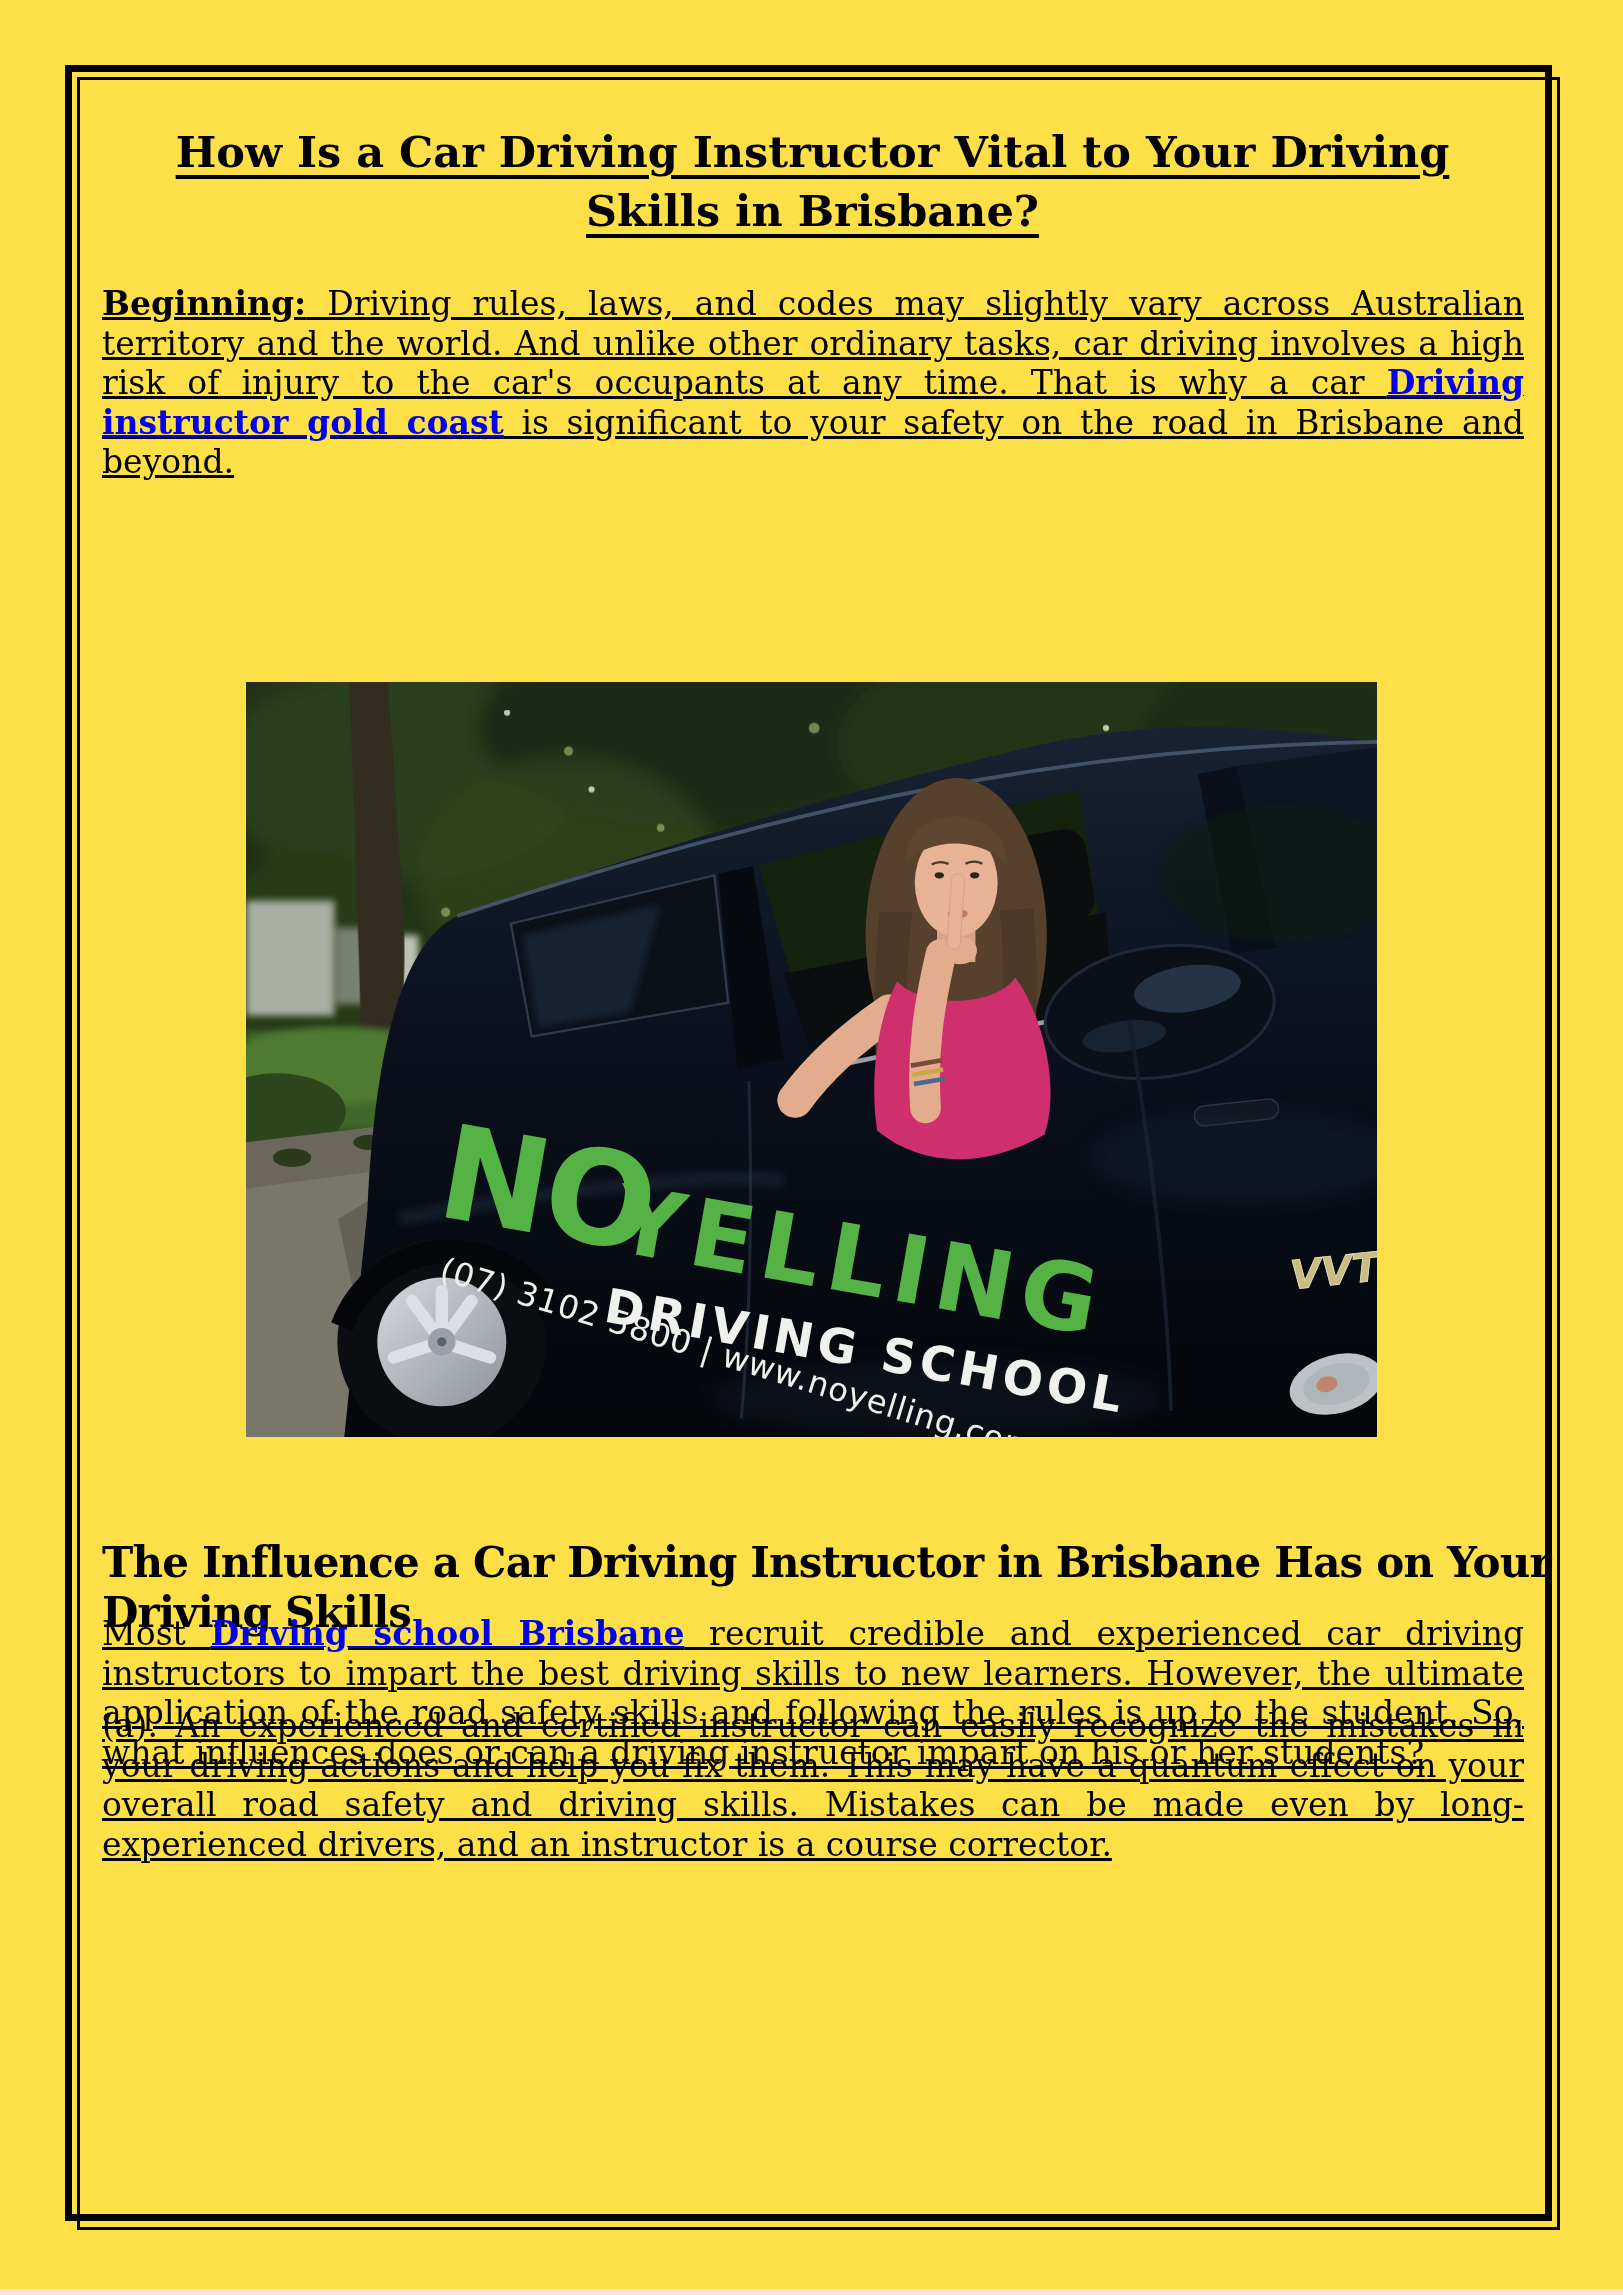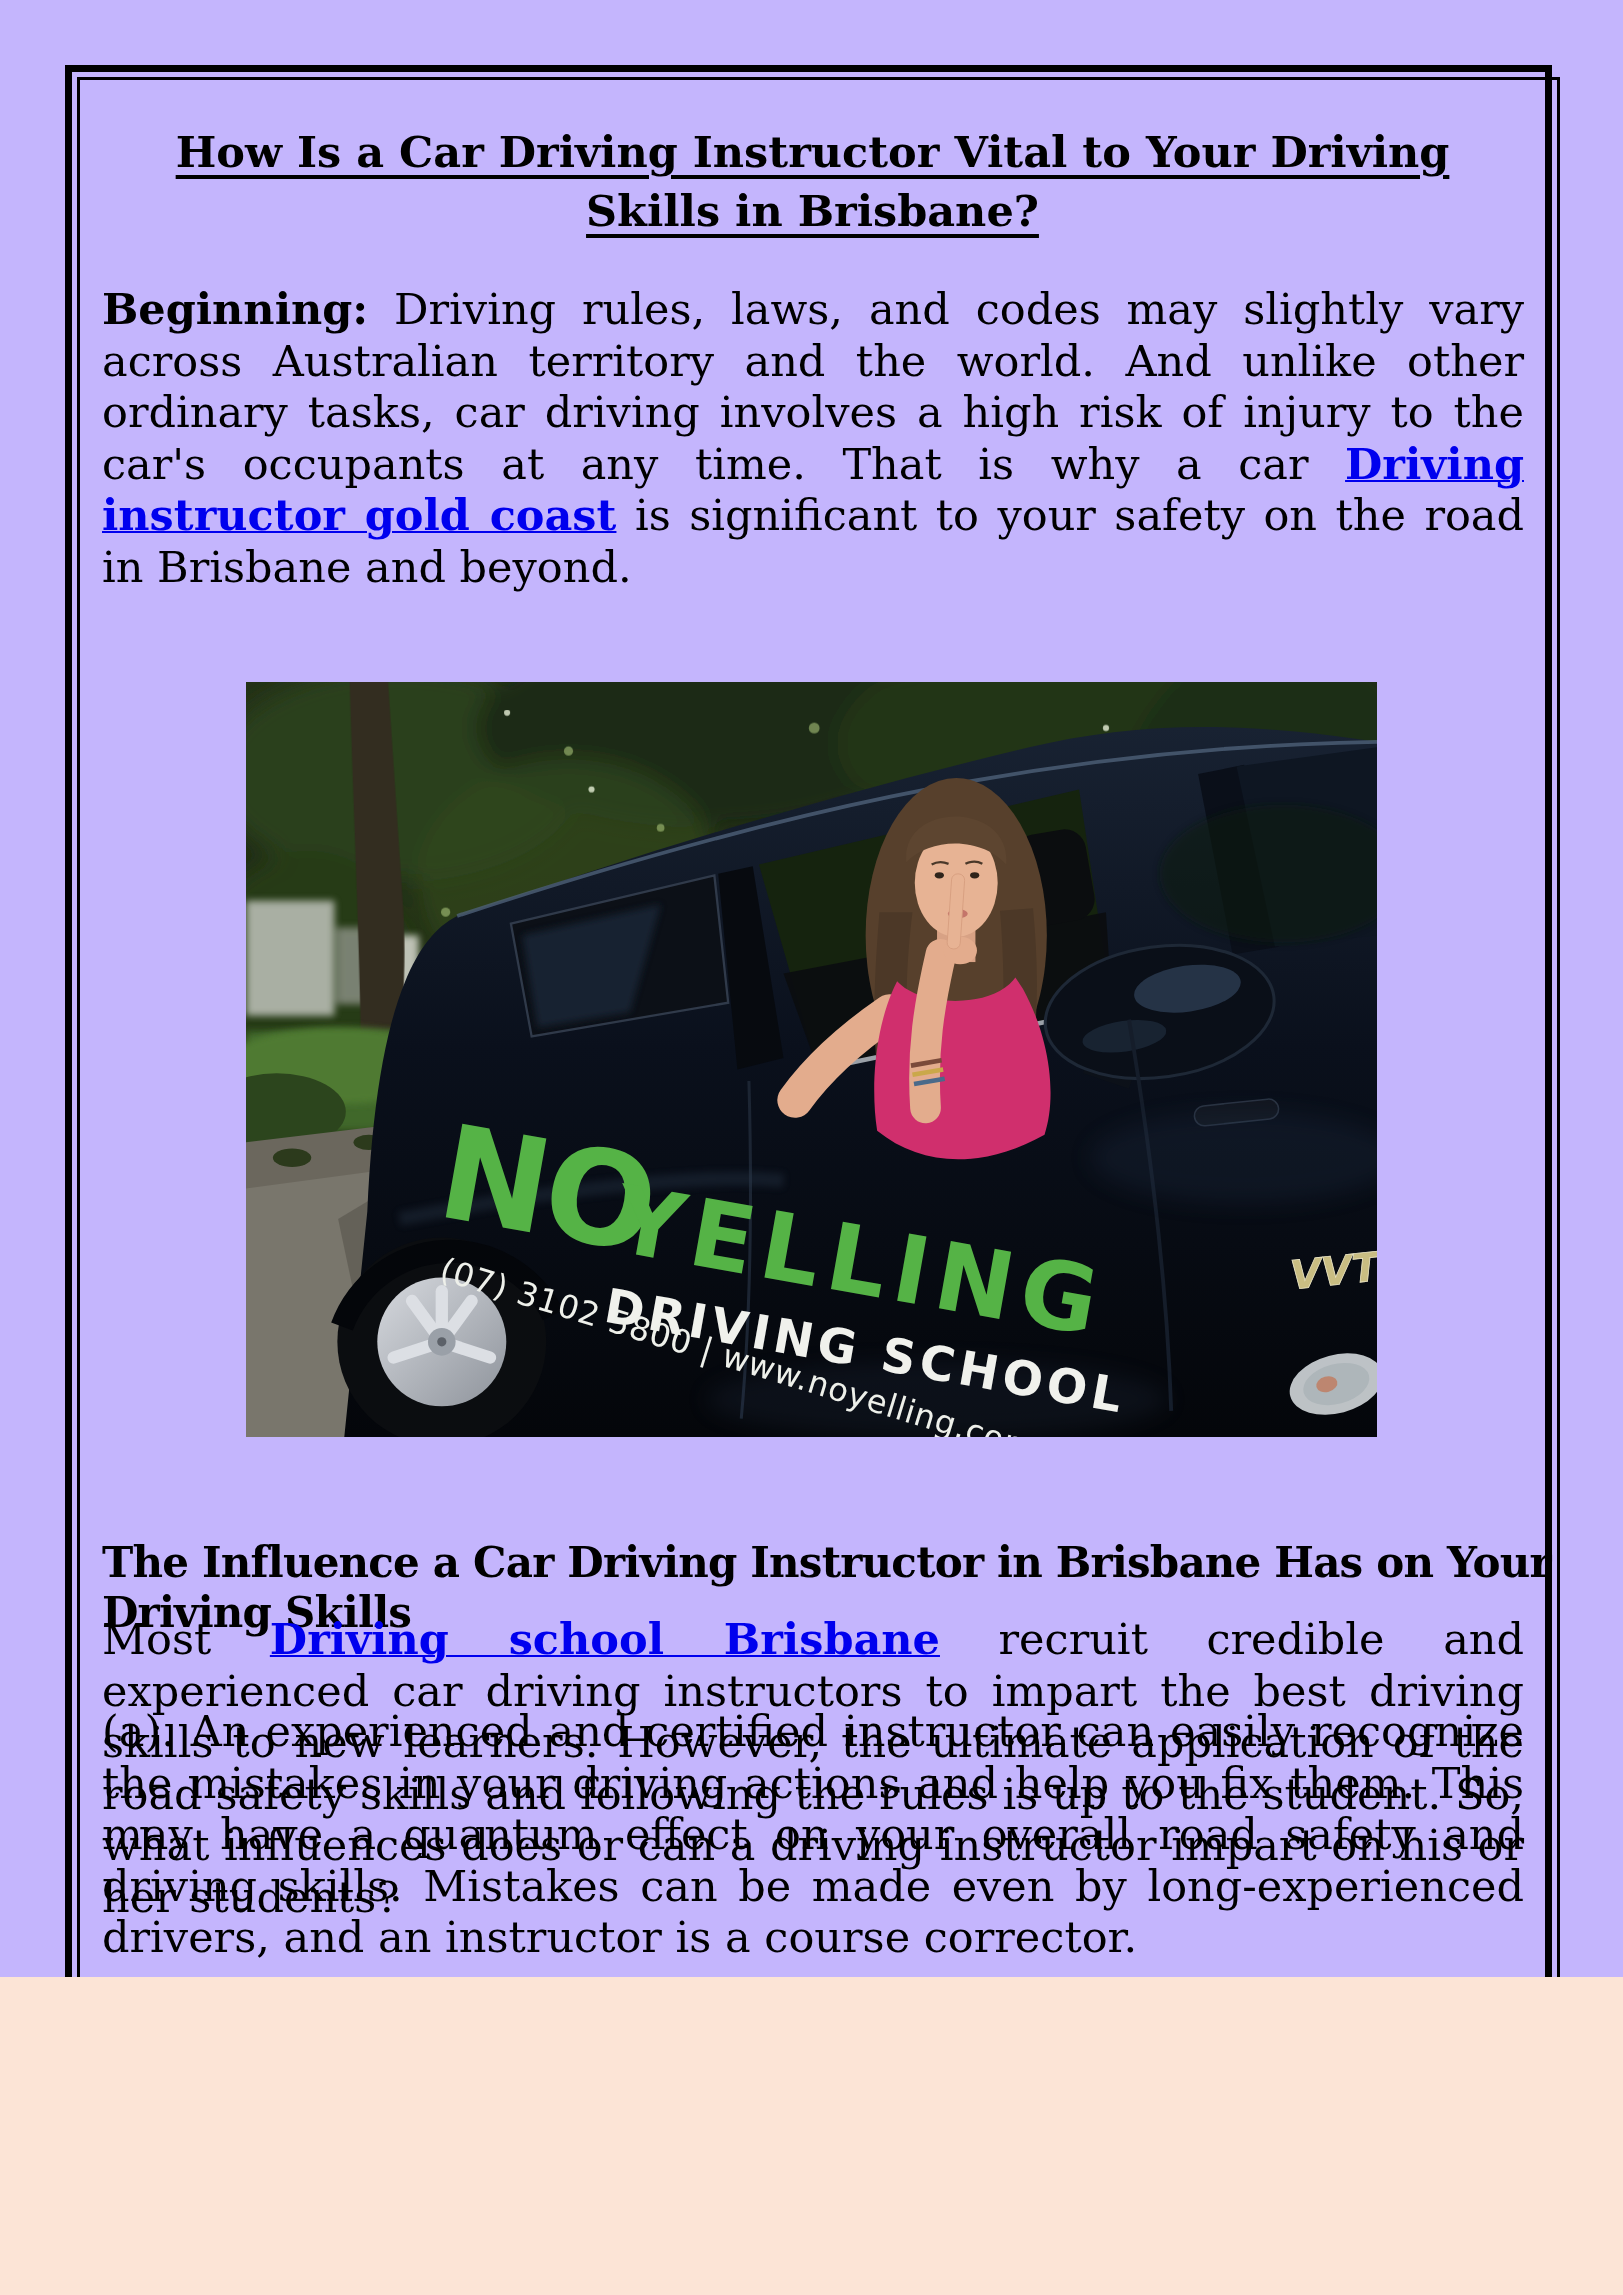--- a/index.html
+++ b/index.html
@@ -1,19 +1,19 @@
 <!DOCTYPE html>
 <html style="font-size:12.3px"><head>
 <meta charset="utf-8">
 <style>
   html,body{margin:0;padding:0;background:#fce4d6;}
   .page{
     position:relative;
-    width:1624px;height:1977px;
-    background:#c4b5fd;
+    width:1624px;height:2289px;
+    background:#fde047;
     font-family:"DejaVu Serif", serif;
     color:#000;
     overflow:hidden;
   }
   .frame-a{
     position:absolute;left:65px;top:65px;width:1487px;height:2156px;
     border:7.7px solid #000;box-sizing:border-box;
   }
   .frame-b{
     position:absolute;left:77px;top:77px;width:1483px;height:2153px;
@@ -22,21 +22,21 @@
   .title{
     position:absolute;left:160px;top:123px;width:1305px;margin:0;
     text-align:center;
     font-size:43px;font-weight:bold;line-height:1.38;
     text-decoration:underline;
     text-decoration-thickness:3.8px;
     text-underline-offset:7.7px;
   }
   .para{
     position:absolute;left:102px;width:1422px;margin:0;
-    font-size:43px;line-height:1.2;text-align:justify;
+    font-size:33px;line-height:1.2;text-align:justify;text-decoration:underline;
   }
   .lead{font-weight:bold;}
   a.doc-link{
     color:#0000ee;font-weight:bold;text-decoration:underline;cursor:pointer;
     text-decoration-thickness:2.3px;
   }
   .subhead{
     position:absolute;left:102px;top:1538px;width:1451px;margin:0;
     font-size:42px;font-weight:bold;letter-spacing:-0.8px;line-height:1.2;
   }

